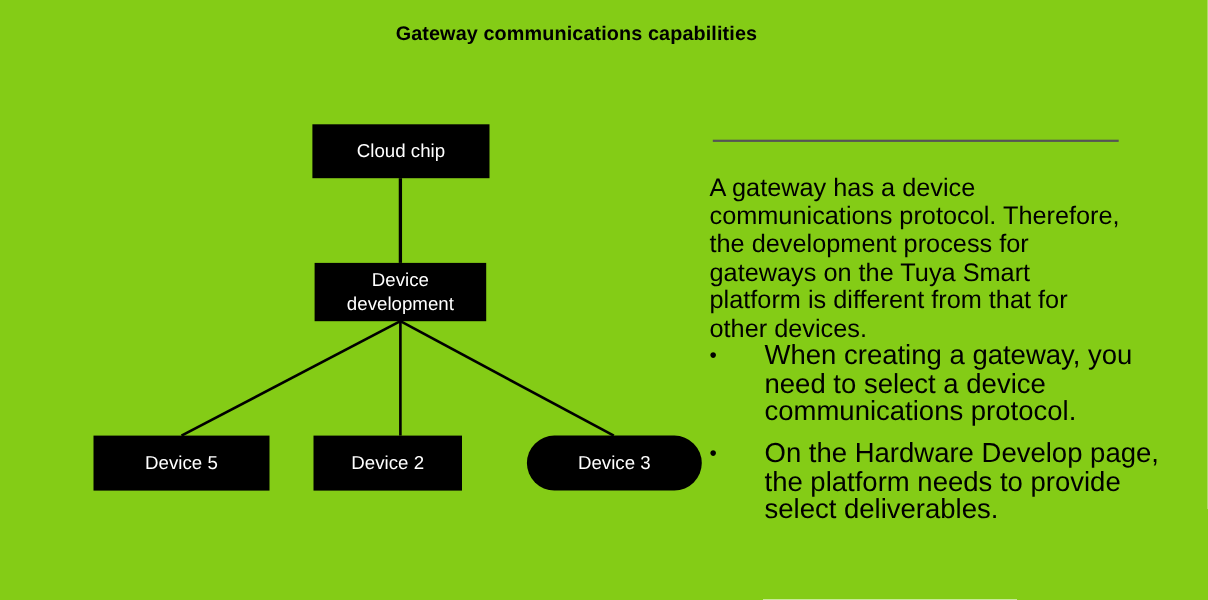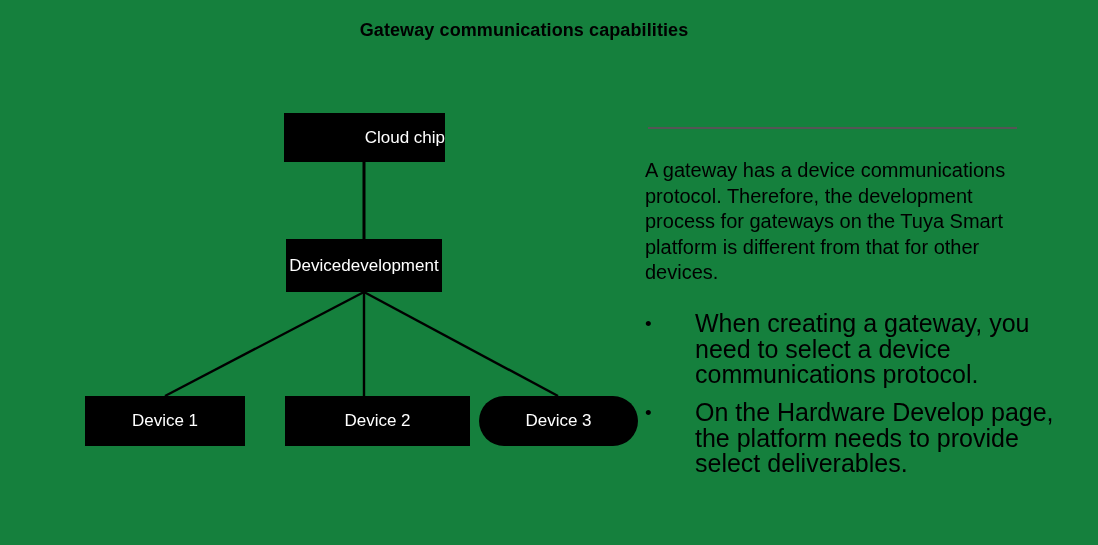--- a/index.html
+++ b/index.html
@@ -9,21 +9,21 @@
   }
   body {
     font-family: "Liberation Sans", sans-serif;
     color: #000000;
     -webkit-font-smoothing: antialiased;
   }
   #screen {
     position: relative;
     width: 1098px;
     height: 545px;
-    background: #15803d;
+    background: #84cc16;
     overflow: hidden;
   }
 
   
   #page-title {
     position: absolute;
     left: 0;
     top: 20px;
     width: 1048px;
     text-align: center;
@@ -62,39 +62,38 @@
     line-height: 22px;
     font-weight: 400;
     z-index: 2;
     box-sizing: border-box;
   }
   #node-cloud-chip {
     left: 284px;
     top: 113px;
     width: 161px;
     height: 49px;
-    justify-content: flex-end;
   }
   #node-device-connection {
     left: 286px;
     top: 239px;
     width: 156px;
     height: 53px;
-    flex-direction: row;
+    flex-direction: column;
   }
   #node-device-1 {
     left: 85px;
     top: 396px;
     width: 160px;
     height: 50px;
   }
   #node-device-2 {
     left: 285px;
     top: 396px;
-    width: 185px;
+    width: 135px;
     height: 50px;
   }
   #node-device-3 {
     left: 479px;
     top: 396px;
     width: 159px;
     height: 50px;
     border-radius: 25px;
   }
   #panel-rule {
@@ -103,21 +102,21 @@
     top: 127px;
     width: 369px;
     height: 2px;
     background: #555555;
   }
   #panel-paragraph {
     position: absolute;
     left: 645px;
     top: 158px;
     width: 378px;
-    font-size: 20px;
+    font-size: 23px;
     line-height: 25.6px;
     color: #000000;
   }
   .bullet-row {
     position: absolute;
     display: block;
   }
   .bullet-dot {
     position: absolute;
     left: 0;
@@ -169,21 +168,21 @@
     <div class="node" id="node-cloud-chip">
       <span>Cloud chip</span>
     </div>
 
     <div class="node" id="node-device-connection">
       <span>Device</span>
       <span>development</span>
     </div>
 
     <div class="node" id="node-device-1">
-      <span>Device 1</span>
+      <span>Device 5</span>
     </div>
 
     <div class="node" id="node-device-2">
       <span>Device 2</span>
     </div>
 
     <div class="node" id="node-device-3">
       <span>Device 3</span>
     </div>
 

